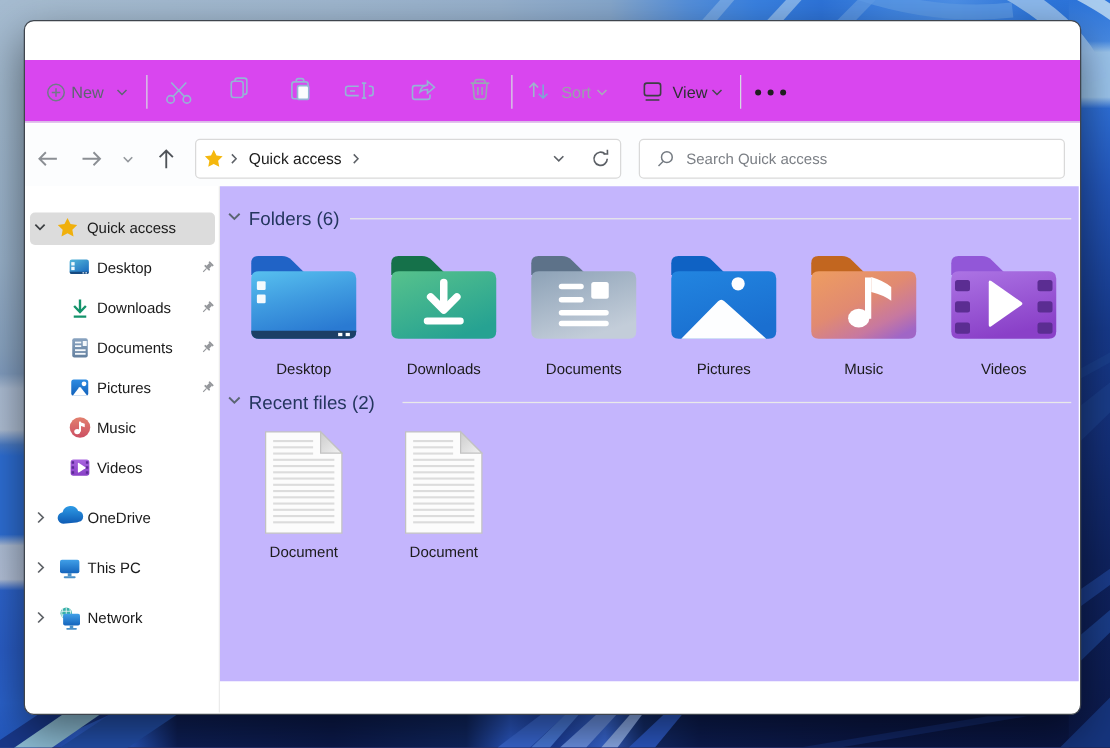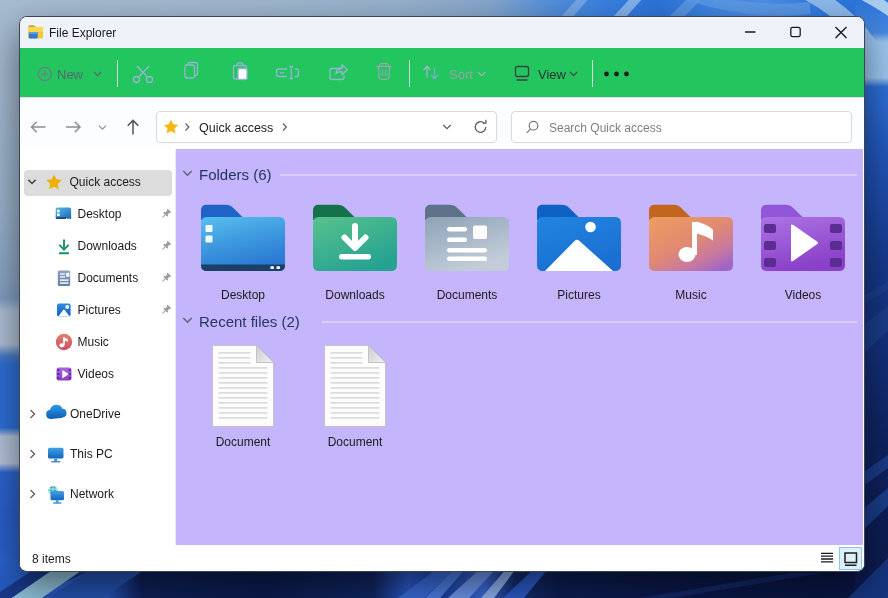--- a/index.html
+++ b/index.html
@@ -6,21 +6,21 @@
     font-family:"Liberation Sans",sans-serif;position:relative;background:#0b1747;}
   .abs{position:absolute;}
   #bg{position:absolute;left:0;top:0;width:888px;height:598px;}
   #win{position:absolute;left:19px;top:16px;width:844px;height:554px;
     border:1px solid #3f454d;border-radius:8px;background:#fff;overflow:hidden;
     box-shadow:0 14px 36px rgba(0,0,0,.5);}
   .t12{font-size:12px;color:#1a1a1a;}
   
   #titlebar{position:absolute;left:0;top:0;width:844px;height:31px;background:#eff3f9;}
   
-  #toolbar{position:absolute;left:0;top:31px;width:844px;height:50px;background:#22c55e;
+  #toolbar{position:absolute;left:0;top:31px;width:844px;height:50px;background:#d946ef;
     border-bottom:1px solid #dce1e7;box-sizing:border-box;}
   
   #navrow{position:absolute;left:0;top:82px;width:844px;height:50px;background:#fcfdfe;}
   .barbox{position:absolute;top:12px;height:32px;background:#fff;border:1px solid #d9d9d9;
     border-radius:4px;box-sizing:border-box;}
   
   #sidebar{position:absolute;left:0;top:132px;width:155px;height:396px;background:#fff;}
   #sbline{position:absolute;left:155px;top:132px;width:1px;height:421px;background:#ebebeb;}
   #content{position:absolute;left:156px;top:132px;width:687px;height:396px;background:#c4b5fd;}
   
@@ -118,35 +118,20 @@
     <path d="M12,622 L122,549 L150,566 L40,640 Z" fill="#2452b0"></path>
     <path d="M640,598 L790,573 L822,573 L672,598 Z" fill="#13296a" opacity="0.9"></path>
     <path d="M848,598 L888,558 L888,598 Z" fill="#16357e"></path>
   </g>
 
   <path d="M855,332 L888,306 L888,330 L855,362 Z" fill="#1c418e" opacity="0.7"></path>
   <path d="M855,516 L888,488 L888,506 L855,538 Z" fill="#255ab8" opacity="0.5"></path>
 </svg>
 
 <div id="win">
-  <div id="titlebar">
-    <svg class="abs" style="left:6.5px;top:7px" width="17" height="15" viewBox="0 0 17 15">
-      <path d="M1,3.2 Q1,1.2 3,1.2 L6.2,1.2 Q7.4,1.2 8.1,2 L9.3,3.4 L1,3.4 Z" fill="#d99f1e"></path>
-      <rect x="1" y="3" width="15" height="11.4" rx="1.4" fill="#f3c73e"></rect>
-      <rect x="1" y="3" width="15" height="5" rx="1.4" fill="#f8da55" opacity="0.85"></rect>
-      <rect x="1.9" y="7.9" width="8.8" height="6.5" rx="1" fill="#2f7ad2"></rect>
-      <rect x="1.9" y="7.9" width="8.8" height="2.2" rx="1" fill="#5fa0e2"></rect>
-    </svg>
-    <div class="abs t12" style="left:29px;top:9px;">File Explorer</div>
-    <svg class="abs" style="left:720px;top:0" width="123" height="31" viewBox="0 0 123 31">
-      <path d="M5,15 h10.5" stroke="#1a1a1a" stroke-width="1.3"></path>
-      <rect x="50.8" y="10.3" width="9.4" height="9.4" rx="1.8" fill="none" stroke="#1a1a1a" stroke-width="1.3"></rect>
-      <path d="M95.5,10 l11,11 M106.5,10 l-11,11" stroke="#1a1a1a" stroke-width="1.4"></path>
-    </svg>
-  </div>
   <div id="toolbar">
     <svg class="abs" style="left:10px;top:8px" width="823" height="34" viewBox="0 0 823 34">
 
       <g stroke="#707a87" stroke-width="1.2" fill="none">
         <circle cx="14.8" cy="18" r="6.6"></circle>
         <path d="M14.8,14.6 v6.8 M11.4,18 h6.8"></path>
       </g>
       <text x="27" y="22.5" font-size="13" fill="#5d6570" font-family="Liberation Sans">New</text>
       <path d="M64,16 l3.6,3.6 l3.6,-3.6" stroke="#5d6570" stroke-width="1.2" fill="none"></path>
 
@@ -485,24 +470,13 @@
           <rect x="6.5" y="67" width="49" height="1.7"></rect>
           <rect x="6.5" y="72" width="49" height="1.7"></rect>
         </g>
         <path d="M44.5,0.5 V17.5 H61.5 Z" fill="url(#gfold)" stroke="#c2c2c2" stroke-width="1"></path>
       </g>
       <use href="#docpage" transform="translate(112,0)"></use>
       <text x="67" y="296.5" font-size="12" fill="#1b1b1b" text-anchor="middle" font-family="Liberation Sans">Document</text>
       <text x="179" y="296.5" font-size="12" fill="#1b1b1b" text-anchor="middle" font-family="Liberation Sans">Document</text>
     </svg>
   </div>
-  <div id="status">
-    <div class="abs" style="left:12px;top:7px;font-size:12px;color:#1b1b1b;">8 items</div>
-    <svg class="abs" style="left:795px;top:0" width="48" height="25" viewBox="0 0 48 25">
-      <g stroke="#1a1a1a" stroke-width="1.3">
-        <path d="M6,8.4 h12 M6,11.2 h12 M6,14 h12 M6,16.8 h12"></path>
-      </g>
-      <rect x="24.5" y="2.5" width="22" height="22" fill="#ddeffa" stroke="#88c7ec" stroke-width="1"></rect>
-      <rect x="30" y="8" width="11.5" height="9.5" fill="none" stroke="#1f1f1f" stroke-width="1.5"></rect>
-      <path d="M30,20.3 h11.5" stroke="#1f1f1f" stroke-width="1.5"></path>
-    </svg>
-  </div>
 </div>
 
 </body></html>

